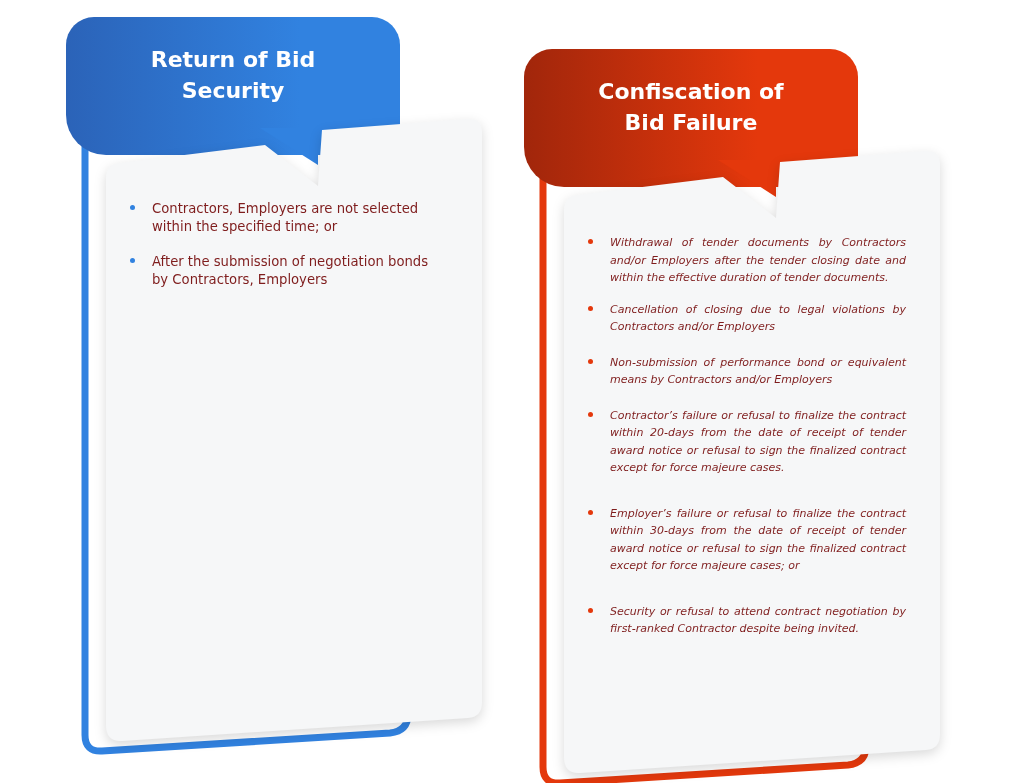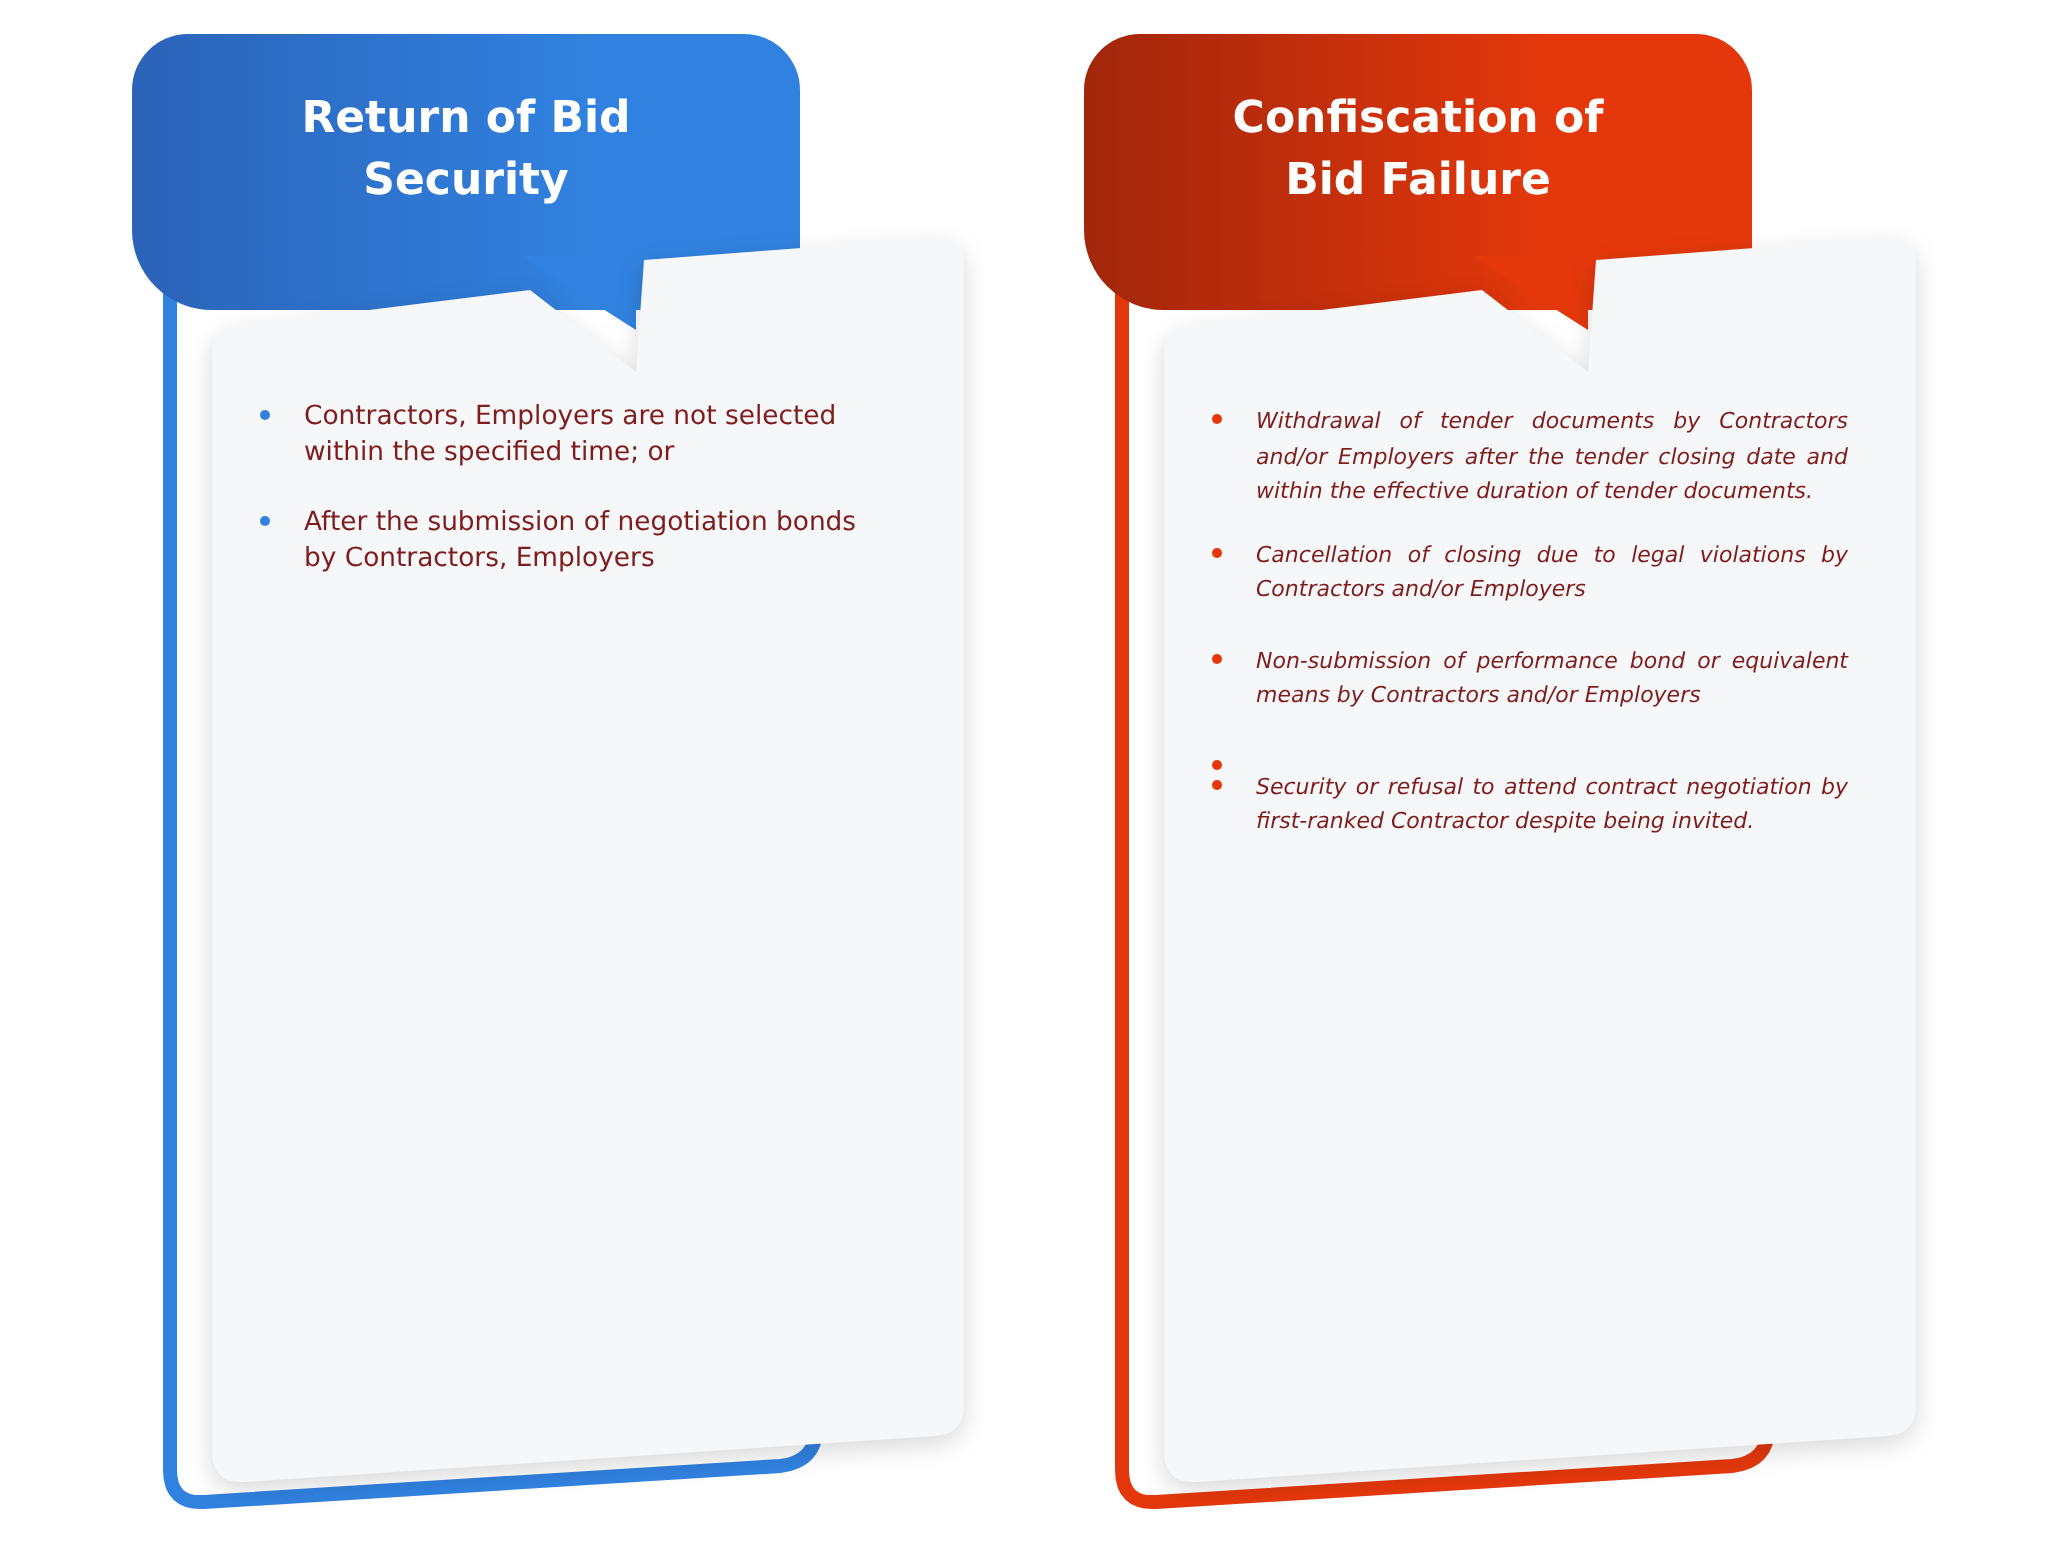--- a/index.html
+++ b/index.html
@@ -1,21 +1,21 @@
 <!DOCTYPE html>
 <html><head>
 <meta charset="utf-8">
 <style>
   * { box-sizing: border-box; margin: 0; padding: 0; }
   html, body { width: 1024px; height: 783px; background: #ffffff; overflow: hidden; }
   body { position: relative; font-family: "DejaVu Sans", "Liberation Sans", sans-serif; }
 
   .panel { position: absolute; top: 0; width: 470px; height: 552px; }
   .panel.left { left: 60px; }
-  .panel.right { left: 536px; }
+  .panel.right { left: 518px; margin-top: 32px; }
 
   
   .header {
     position: absolute;
     left: 6px; top: 17px;
     width: 334px; height: 138px;
     border-radius: 28px 28px 28px 40px;
     background: linear-gradient(90deg, var(--accent-dark) 0%, var(--accent) 70%, var(--accent) 100%);
     display: flex; align-items: center; justify-content: center;
     padding-bottom: 22px;
@@ -113,20 +113,25 @@
       <li class="bullet-item" style="margin-bottom:18px;">
         <span class="bullet-dot"></span>
         <span>Cancellation of closing due to legal violations by Contractors and/or Employers</span>
       </li>
       <li class="bullet-item" style="margin-bottom:18px;">
         <span class="bullet-dot"></span>
         <span>Non-submission of performance bond or equivalent means by Contractors and/or Employers</span>
       </li>
       <li class="bullet-item" style="margin-bottom:28px;">
         <span class="bullet-dot"></span>
+        <span>Contractor’s failure or refusal to finalize the contract within 20-days from the date of receipt of tender award notice or refusal to sign the finalized contract except for force majeure cases.</span>
+      </li>
+      <li class="bullet-item" style="margin-bottom:28px;">
+        <span class="bullet-dot"></span>
+        <span>Employer’s failure or refusal to finalize the contract within 30-days from the date of receipt of tender award notice or refusal to sign the finalized contract except for force majeure cases; or</span>
       </li>
       <li class="bullet-item">
         <span class="bullet-dot"></span>
         <span>Security or refusal to attend contract negotiation by first-ranked Contractor despite being invited.</span>
       </li>
     </ul>
   </div>
 </div>
 
 </body></html>

